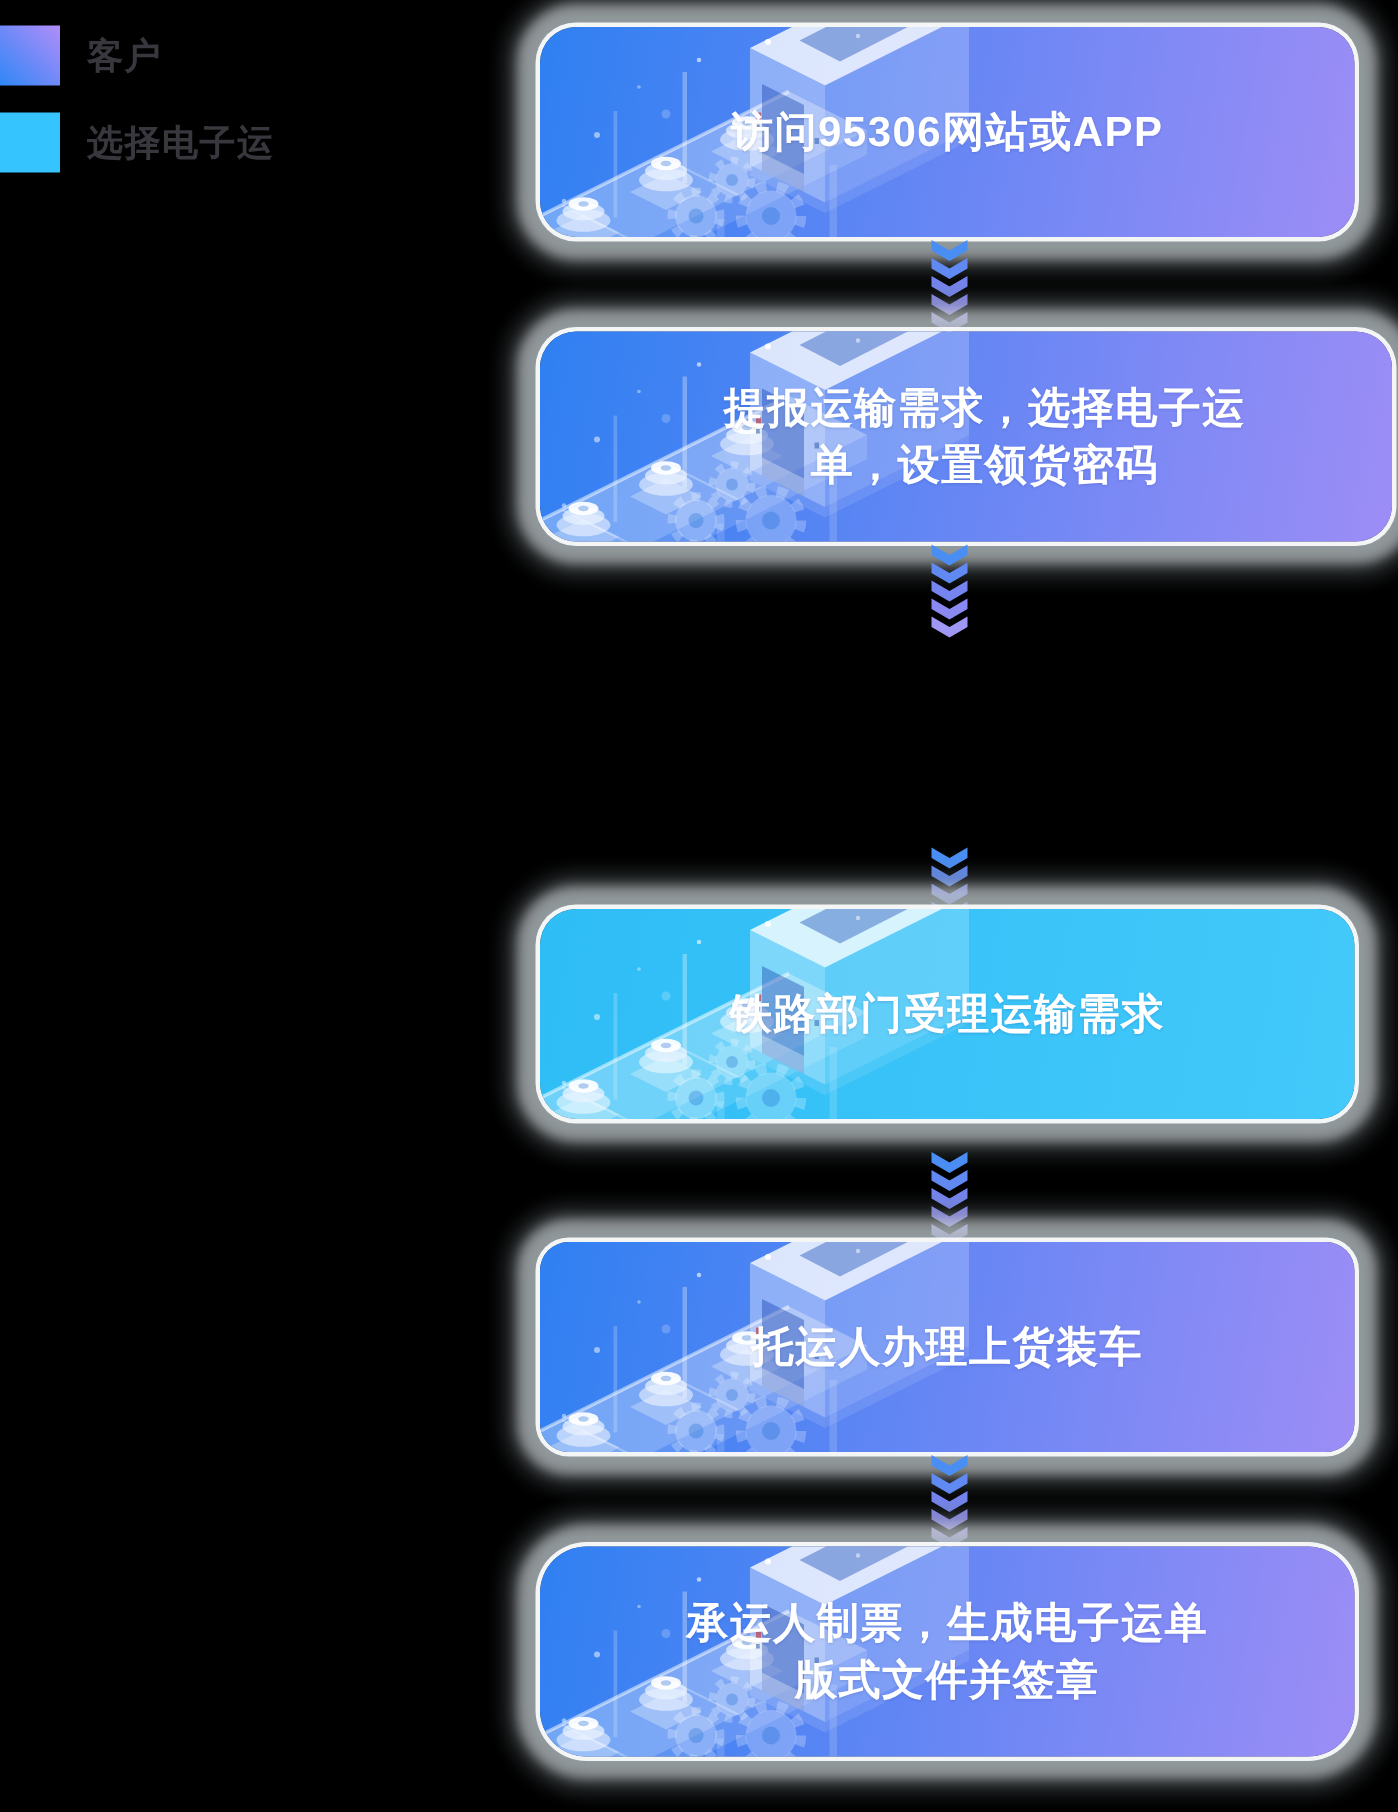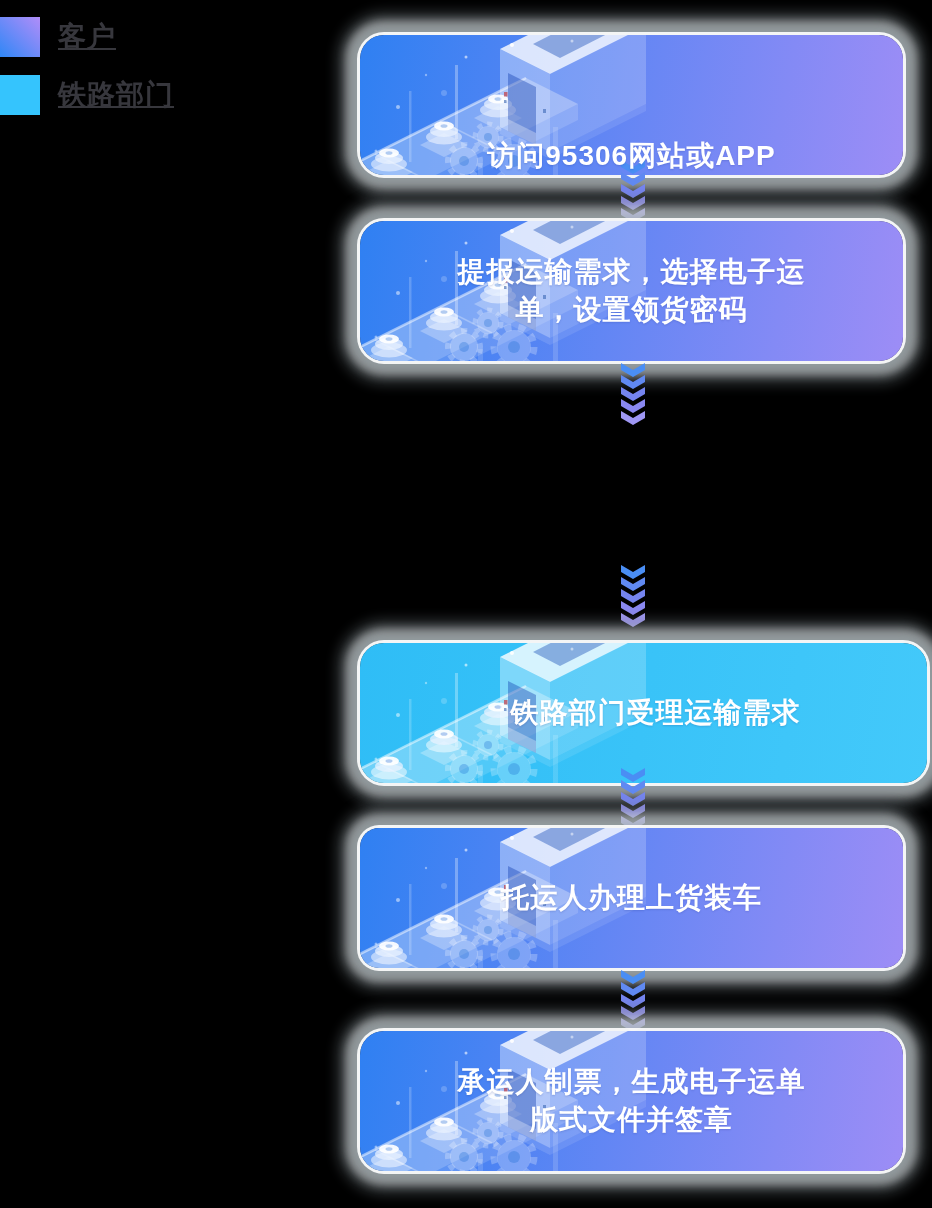--- a/index.html
+++ b/index.html
@@ -12,42 +12,42 @@
   }
 
   
   .legend{position:absolute;left:0;top:17px;}
   .legend-item{display:flex;align-items:center;margin-bottom:18px;height:40px;}
   .swatch{width:40px;height:40px;flex:0 0 40px;}
   .swatch.customer{background:linear-gradient(to top right,#2f87f6,#b18df9);}
   .swatch.railway{background:#35c4fd;}
   .legend-label{
     margin-left:18px;
-    font-size:28px;font-weight:bold;
-    color:#37373d;letter-spacing:1px;white-space:nowrap;text-decoration:underline;
+    font-size:24px;font-weight:bold;
+    color:#37373d;letter-spacing:1px;white-space:nowrap;
   }
 
   
   .flow{position:absolute;left:0;top:0;width:932px;height:1208px;}
 
   .step{
     position:absolute;left:360px;width:543px;height:140px;
     border-radius:24px;overflow:hidden;
     display:flex;align-items:center;justify-content:center;
     box-shadow:
       0 0 0 3px rgba(255,255,255,.9),
       0 0 10px 7px rgba(148,162,166,.6),
       0 0 8px 15px rgba(240,244,246,.5),
       0 0 12px 24px rgba(110,122,126,.38);
   }
   .step.customer{background:linear-gradient(100deg,#2f80f2 0%,#9d8df6 100%);}
   .step.railway{background:linear-gradient(100deg,#2fbdf6 0%,#43c9fa 100%);}
 
-  .step-1{top:35px;align-items:flex-end;} .step-2{top:221px;} .step-3{top:423px;}
-  .step-4{top:643px;padding-left:24px;} .step-5{top:828px;border-radius:19px;} .step-6{top:1031px;}
+  .step-1{top:18px;} .step-2{top:221px;padding-left:25px;} .step-3{top:423px;}
+  .step-4{top:606px;} .step-5{top:828px;border-radius:19px;} .step-6{top:1031px;border-radius:31px;}
 
   .illo{position:absolute;left:0;top:0;width:330px;height:140px;overflow:visible;pointer-events:none;}
 
   .step-text{
     position:relative;z-index:2;
     color:#fff;font-size:28px;font-weight:bold;
     line-height:38px;text-align:center;white-space:pre-line;
     letter-spacing:1px;
     text-shadow:0 1px 2px rgba(20,40,120,.18);
     width:100%;
@@ -150,21 +150,21 @@
   </defs>
 </svg>
 
 <div class="legend">
   <div class="legend-item">
     <span class="swatch customer"></span>
     <span class="legend-label">客户</span>
   </div>
   <div class="legend-item">
     <span class="swatch railway"></span>
-    <span class="legend-label">铁路部门</span>
+    <span class="legend-label">选择电子运</span>
   </div>
 </div>
 
 <div class="flow">
 
   <section class="step customer step-1">
     <svg class="illo" viewBox="0 0 330 140">
         <use href="#illo-def"></use>
       </svg>
     <div class="step-text">访问95306网站或APP</div>

